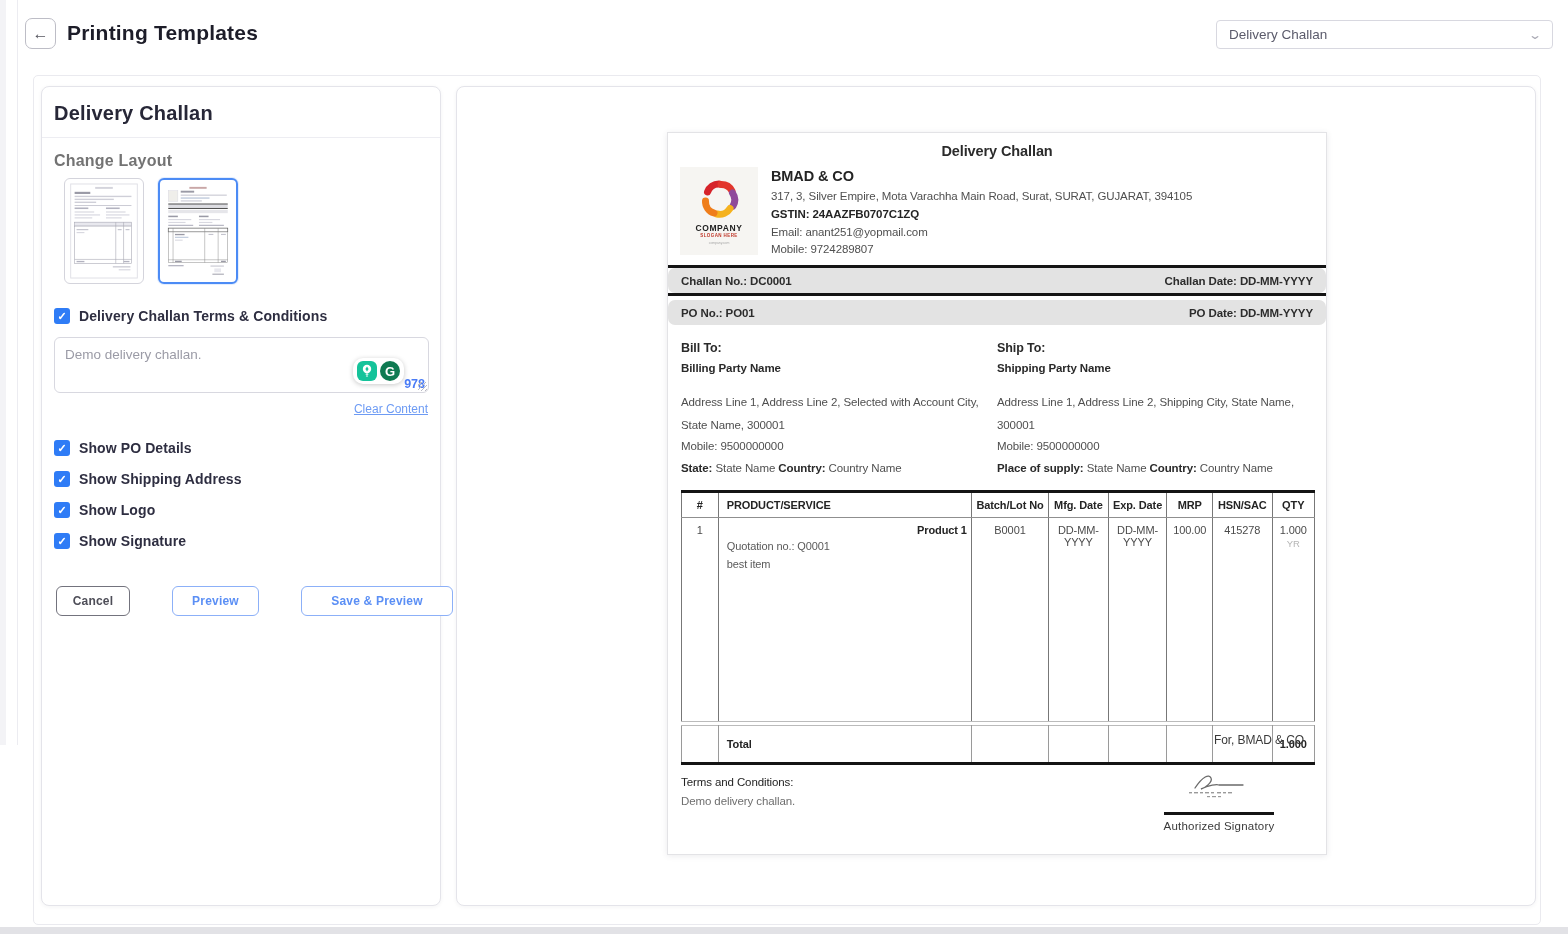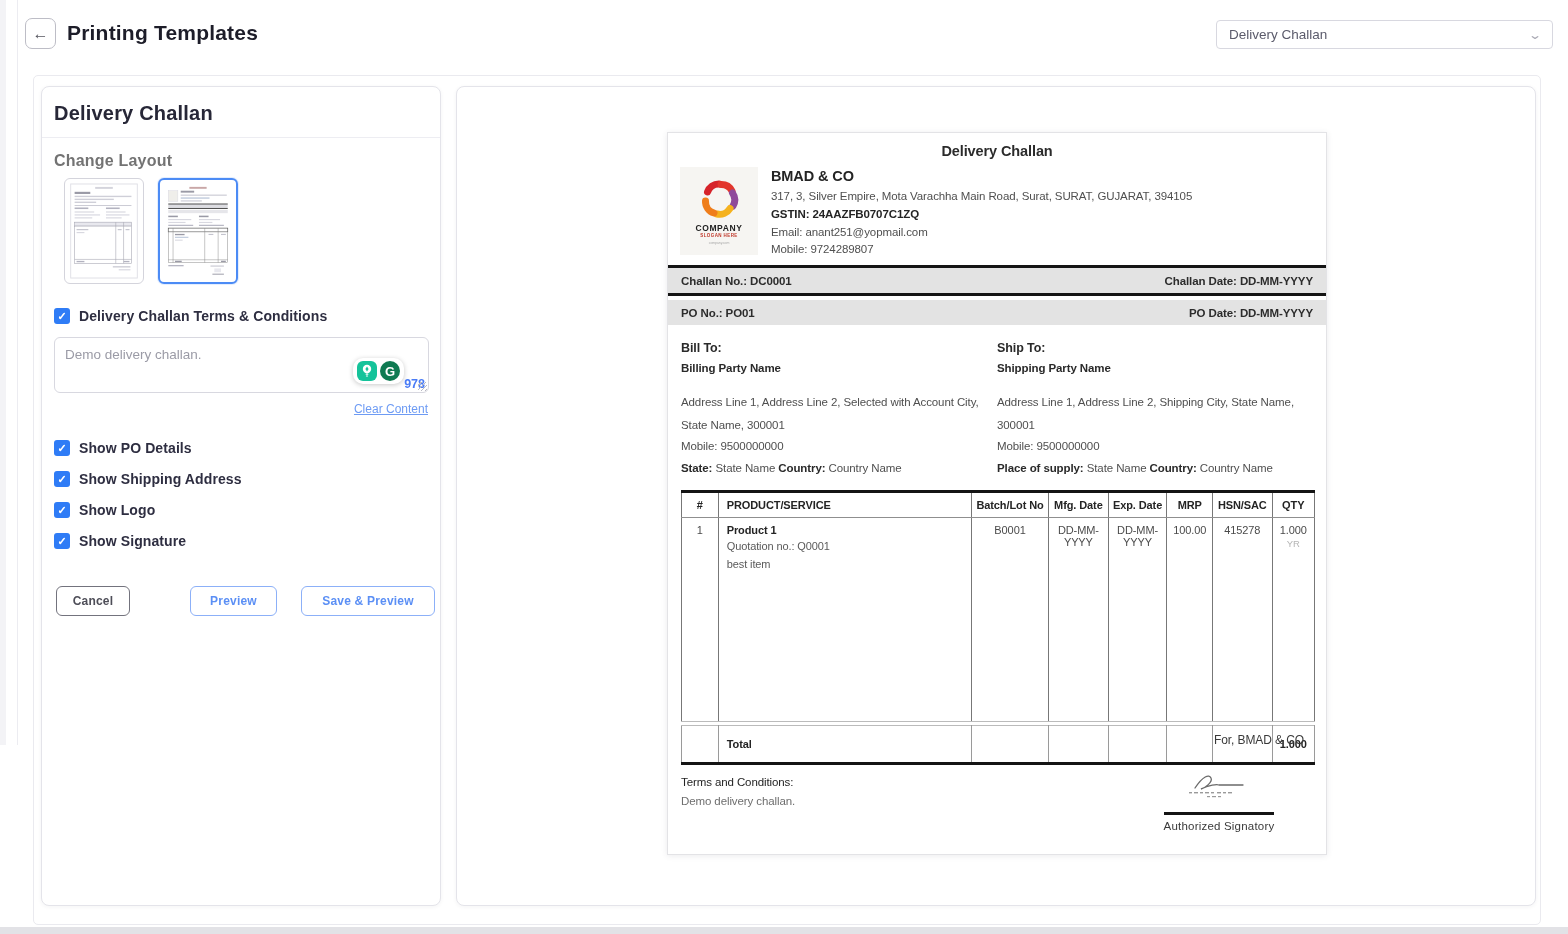--- a/index.html
+++ b/index.html
@@ -45,54 +45,54 @@
   .char-count { position:absolute; right:3px; bottom:1px; font-size:12.5px; font-weight:700; color:#4a7cf6; }
   .resize-corner { position:absolute; right:1px; bottom:1px; width:9px; height:9px; background:repeating-linear-gradient(135deg, transparent 0 2px, #b9b9c2 2px 3px); cursor:nwse-resize; }
   .clear-row { margin:6px 12px 0 12px; text-align:right; }
   .clear-link { font-size:12px; color:#6d9bf4; text-decoration:underline; cursor:pointer; }
 
   .cb-list { display:flex; flex-direction:column; gap:15px; margin-top:23px; }
   .btn-row { position:relative; margin-top:37px; height:30px; }
   .btn { position:absolute; height:30px; border-radius:6px; background:#fff; font-family:"Liberation Sans",sans-serif; font-size:12px; font-weight:600; letter-spacing:.2px; cursor:pointer; }
   .btn.cancel { left:14px; width:74px; border:1px solid #73737d; color:#4e4e58; }
   .btn.blue { border:1px solid #8cb0f8; color:#5b8ff5; }
-  .btn.preview { left:148px; width:87px; }
-  .btn.save { left:259px; width:134px; }
+  .btn.preview { left:130px; width:87px; }
+  .btn.save { left:259px; width:152px; }
 
   
   .doc { position:absolute; left:210px; top:45px; width:660px; height:723px; background:#fff; border:1px solid #e3e3e6; box-shadow:0 1px 6px rgba(60,60,80,.10); color:#3c3c3c; letter-spacing:-.1px; }
   .doc-title { text-align:center; font-size:14.5px; font-weight:700; color:#2b2b2b; padding-top:10px; }
   .doc-head { display:flex; padding:8px 12px 6px 12px; }
   .logo-box { width:78px; height:88px; background:#f6f5f2; flex:0 0 auto; display:flex; flex-direction:column; align-items:center; justify-content:center; }
   .logo-name { font-size:8.5px; font-weight:700; color:#222; letter-spacing:.6px; margin-top:2px; }
   .logo-slogan { font-size:4.5px; font-weight:700; color:#c0392b; letter-spacing:.4px; }
   .logo-tiny { font-size:3.5px; color:#aaa; margin-top:3px; }
   .comp-info { margin-left:13px; padding-top:1px; }
   .comp-name { font-size:14.5px; font-weight:700; color:#242424; margin-bottom:4px; }
   .comp-line { font-size:11.5px; color:#4f4f4f; line-height:1.55; }
   .comp-line.bold { font-weight:700; color:#242424; }
   .rule { height:3px; background:#141414; }
-  .meta-bar { height:25px; background:#e3e3e3; display:flex; align-items:center; justify-content:space-between; padding:0 13px; font-size:11.5px; font-weight:700; color:#2c2c2c; }
+  .meta-bar { height:25px; background:#e3e3e3; display:flex; align-items:center; justify-content:space-between; padding:0 13px; font-size:11.5px; font-weight:700; color:#2c2c2c;border-radius:7px; }
   .meta-gap { height:4px; background:#fff; }
   .parties { display:flex; padding:16px 13px 6px 13px; }
   .party { width:50%; padding-right:14px; }
   .party-head { font-size:12.5px; font-weight:700; color:#2a2a2a; margin-bottom:7px; }
   .party-name { font-size:11.5px; font-weight:700; color:#2a2a2a; margin-bottom:17px; }
   .party-addr { font-size:11.5px; color:#4f4f4f; line-height:1.95; }
   .party-line { font-size:11.5px; color:#4f4f4f; line-height:1.9; }
   .party-line b { color:#2a2a2a; }
   .doc-table { width:634px; margin:4px 13px 0 13px; border-collapse:collapse; table-layout:fixed; }
   .doc-table th { border-top:3px solid #141414; border-bottom:1px solid #8f8f8f; border-right:1px solid #777; font-size:11px; font-weight:700; color:#242424; padding:6px 4px; text-align:center; }
   .doc-table th:first-child, .doc-table td:first-child { border-left:1px solid #777; }
   .doc-table th.prod, .doc-table td.prod { text-align:left; padding-left:8px; }
   .doc-table td { border-right:1px solid #777; vertical-align:top; font-size:11px; color:#4a4a4a; padding:6px 4px; text-align:center; }
   .doc-table tr.body-row td { height:204px; border-bottom:1px solid #bbb; }
   .total-table { width:634px; margin:3px 13px 0 13px; border-collapse:collapse; table-layout:fixed; }
   .total-table td { border:1px solid #9a9a9a; border-top:1px solid #bbb; border-bottom:3px solid #141414; font-size:11px; padding:12px 4px; height:24px; }
-  .prod-name { font-weight:700; color:#242424; margin-bottom:4px; }
+  .prod-name { font-weight:700; color:#242424; margin-bottom:4px;text-align:right; }
   .prod-sub { color:#5a5a5a; margin-bottom:6px; }
   .prod-desc { color:#5a5a5a; }
   .qty-unit { display:block; color:#b5b5b5; font-size:9.5px; margin-top:2px; }
   .terms-sec { padding:11px 13px 0 13px; }
   .terms-head { font-size:11.5px; font-weight:400; color:#242424; margin-bottom:7px; }
   .terms-body { font-size:11.5px; color:#6e6e6e; }
   .sign-block { position:absolute; right:22px; bottom:22px; width:170px; text-align:center; }
   .sign-for { font-size:12px; color:#3a3a3a; text-align:right; margin-bottom:25px; }
   .sign-img { display:block; margin:0 auto 10px auto; }
   .sign-bar { width:110px; height:3px; background:#141414; margin:0 auto 5px auto; }

